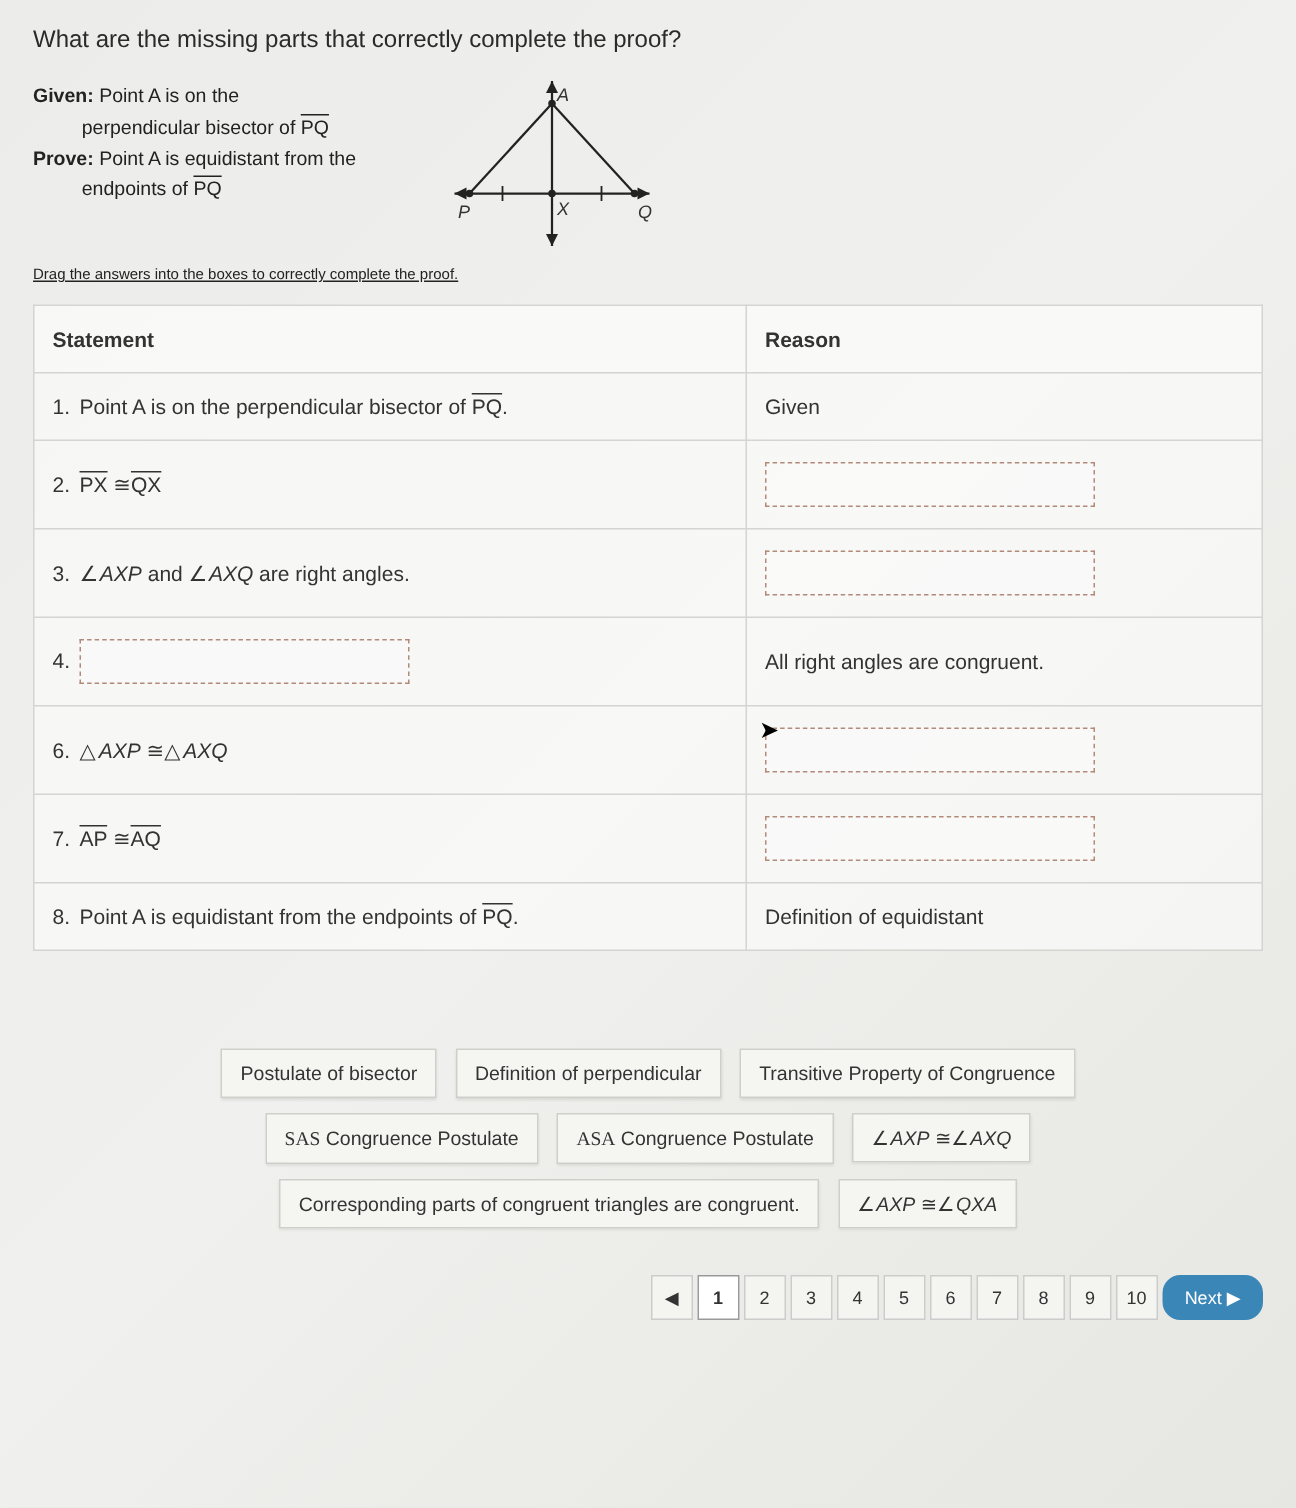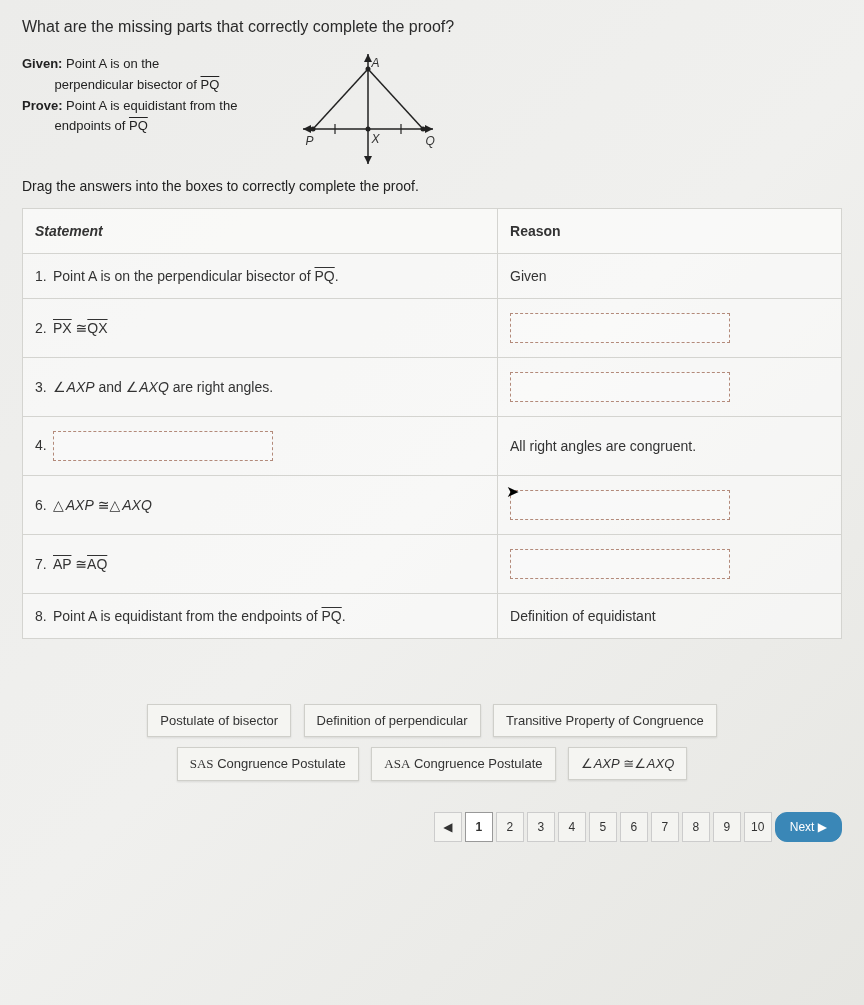--- a/index.html
+++ b/index.html
@@ -23,41 +23,41 @@
     margin-bottom: 18px;
   }
   .given-prove-row {
     display: flex;
     align-items: flex-start;
     gap: 46px;
   }
   .gp-text { font-size: 13px; line-height: 1.6; color: #222; }
   .gp-text b { font-weight: bold; }
   .diagram-box { width: 170px; height: 110px; position: relative; }
-  .instr { font-size: 14px; color: #222; margin: 14px 0 14px 0; }
+  .instr { font-size: 10px; color: #222; margin: 14px 0 14px 0; text-decoration: underline; }
 
   table.proof {
     width: 100%;
     border-collapse: collapse;
     background: rgba(255,255,255,0.5);
     border: 1px solid #d4d4d0;
   }
   table.proof th, table.proof td {
     border: 1px solid #d4d4d0;
     padding: 14px 12px;
     text-align: left;
     vertical-align: middle;
     font-size: 14px;
   }
   table.proof th {
     font-weight: bold;
     background: rgba(250,250,248,0.6);
     font-size: 14px;
   }
-  .col-stmt { width: 58%; font-style: italic; }
+  .col-stmt { width: 58%; }
   .col-reason { width: 42%; }
 
   .dropzone {
     display: inline-block;
     min-width: 220px;
     min-height: 30px;
     border: 1.5px dashed #b38a7a;
     background: rgba(255,255,255,0.3);
     vertical-align: middle;
   }
@@ -208,20 +208,24 @@
     <div>
       <span class="chip">Postulate of bisector</span>
       <span class="chip">Definition of perpendicular</span>
       <span class="chip">Transitive Property of Congruence</span>
     </div>
     <div>
       <span class="chip"><span style="font-family:'Times New Roman',serif">SAS</span><span> Congruence Postulate</span></span>
       <span class="chip"><span style="font-family:'Times New Roman',serif">ASA</span><span> Congruence Postulate</span></span>
       <span class="chip"><span class="angle"></span><i>AXP</i><span class="cong"></span><span class="angle"></span><i>AXQ</i></span>
     </div>
+    <div>
+      <span class="chip">Corresponding parts of congruent triangles are congruent.</span>
+      <span class="chip"><span class="angle"></span><i>AXP</i><span class="cong"></span><span class="angle"></span><i>QXA</i></span>
+    </div>
   </div>
 
   <div class="nav-row">
     <span class="nav-btn">◀</span>
     <span class="nav-btn current">1</span>
     <span class="nav-btn">2</span>
     <span class="nav-btn">3</span>
     <span class="nav-btn">4</span>
     <span class="nav-btn">5</span>
     <span class="nav-btn">6</span>

